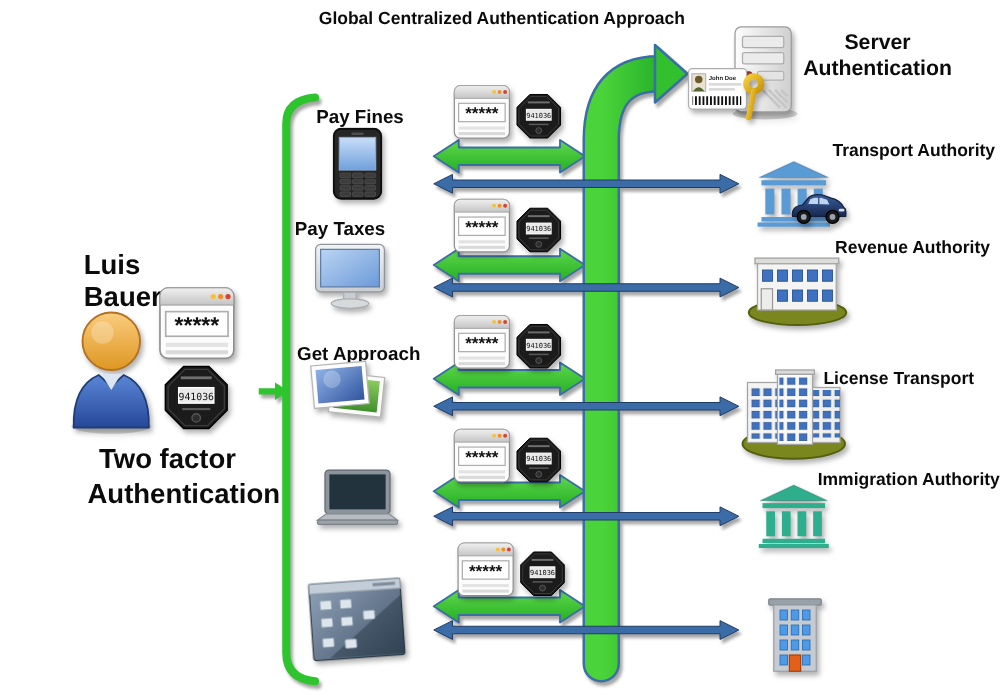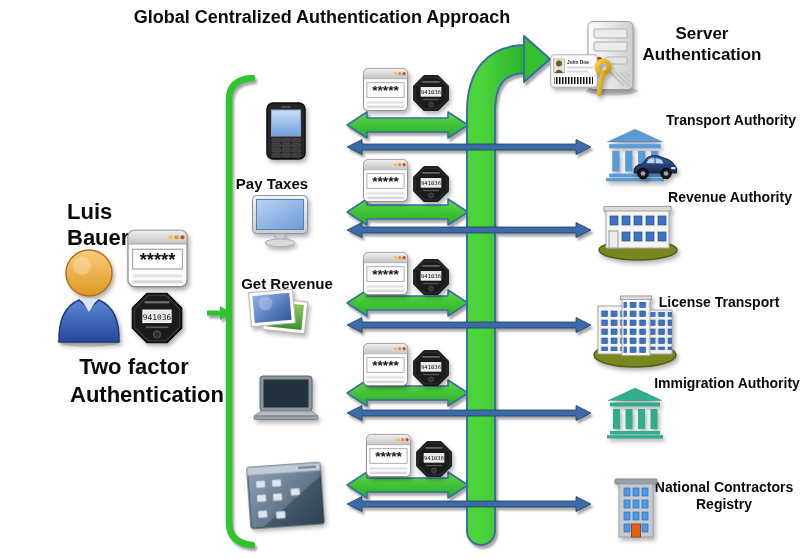--- a/index.html
+++ b/index.html
@@ -2,21 +2,21 @@
 <html><head>
 <meta charset="utf-8">
 <style>
   html,body{margin:0;padding:0;background:#fff;}
   #stage{
     position:relative;width:804px;height:559px;background:#fff;overflow:hidden;
     font-family:"Liberation Sans","DejaVu Sans",sans-serif;color:#0b0b0b;
   }
   .abs{position:absolute;}
   .lbl{font-weight:bold;color:#0b0b0b;}
-  .title{font-size:18px;line-height:1.42;text-align:center;}
+  .title{font-size:14px;line-height:1.42;text-align:right;margin-left:36px;}
   .luis{font-size:22px;line-height:1.18;}
   .twofactor{font-size:22px;line-height:1.25;text-align:center;}
   .svc{font-size:15px;line-height:1.15;text-align:center;}
   .auth{font-size:14px;line-height:1.18;text-align:center;}
   .srv{font-size:17px;line-height:1.22;text-align:center;}
   .shadowed{filter:drop-shadow(2px 3px 2px rgba(0,0,0,0.30));}
   .arrowlayer{filter:drop-shadow(2.5px 3px 1.2px rgba(0,0,0,0.35));}
   .creds{display:flex;align-items:flex-start;}
   .cred-window{width:47px;height:47px;}
   .cred-token{width:38px;height:38px;margin-left:3px;margin-top:8px;}
@@ -173,22 +173,23 @@
 
   <svg class="abs shadowed" style="left:126px;top:227px" width="63" height="63">
       <use href="#sym-pwd"></use>
     </svg>
   <svg class="abs shadowed" style="left:130px;top:291px" width="54" height="54">
       <use href="#sym-token"></use>
     </svg>
 
   <div class="abs lbl twofactor" style="left:70px;top:353px;width:128px">Two factor Authentication</div>
 
+  <div class="abs lbl svc" style="left:233px;top:85px;width:110px">Pay Fines</div>
   <div class="abs lbl svc" style="left:217px;top:175px;width:110px">Pay Taxes</div>
-  <div class="abs lbl svc" style="left:227px;top:275px;width:120px">Get Revenue</div>
+  <div class="abs lbl svc" style="left:227px;top:275px;width:120px">Get Approach</div>
 
   <svg class="abs shadowed" style="left:266px;top:102px" width="40" height="58" viewBox="0 0 40 58">
     <rect x="1" y="1" width="38" height="56" rx="6" fill="#262626" stroke="#0D0D0D" stroke-width="1.5"></rect>
     <rect x="15" y="4" width="10" height="2" rx="1" fill="#4D4D4D"></rect>
     <rect x="5.5" y="8" width="29" height="26" fill="url(#gradScreen)" stroke="#8FA6C8"></rect>
     <g fill="#3C3C3C" stroke="#595959" stroke-width="0.5">
       <rect x="6" y="36.5" width="8.5" height="3.6" rx="1"></rect>
         <rect x="16" y="36.5" width="8.5" height="3.6" rx="1"></rect>
         <rect x="26" y="36.5" width="8.5" height="3.6" rx="1"></rect>
       <rect x="6" y="41.5" width="8.5" height="3.6" rx="1"></rect>
@@ -320,21 +321,20 @@
       <path d="M14.3,34 h8" stroke-width="3.5"></path>
     </g>
   </svg>
 
   <div class="abs lbl srv" style="left:640px;top:24px;width:124px">Server Authentication</div>
 
   <div class="abs lbl auth" style="left:652px;top:112px;width:158px">Transport Authority</div>
   <div class="abs lbl auth" style="left:651px;top:189px;width:158px">Revenue Authority</div>
   <div class="abs lbl auth" style="left:640px;top:294px;width:158px">License Transport</div>
   <div class="abs lbl auth" style="left:648px;top:375px;width:158px">Immigration Authority</div>
-  <div class="abs lbl auth" style="left:645px;top:479px;width:158px">National Contractors Registry</div>
 
   <svg class="abs shadowed" style="left:604px;top:127px;color:#5B9BD5" width="62" height="56">
       <use href="#sym-bank"></use>
     </svg>
   <svg class="abs shadowed" style="left:631px;top:152px" width="48" height="30" viewBox="0 0 48 28">
     <path d="M3,20 Q2,12 11,11 L16,5 Q19,2 27,3 L34,5.5 Q41,7 44,13 Q46.5,14.5 45.5,20 Z" fill="url(#gradCar)" stroke="#101F3C"></path>
     <path d="M17,6 Q20,4 26,4.8 L31,6.5 L33,11 L15,10.5 Z" fill="#BFD4EE" stroke="#2C4A7E" stroke-width="0.8"></path>
     <line x1="24" y1="4.5" x2="24" y2="10.7" stroke="#2C4A7E" stroke-width="1"></line>
     <rect x="40" y="14" width="4.5" height="2.2" rx="1" fill="#D8DEE8"></rect>
     <circle cx="12" cy="20.5" r="5.2" fill="#1A1A1A" stroke="#000"></circle>

